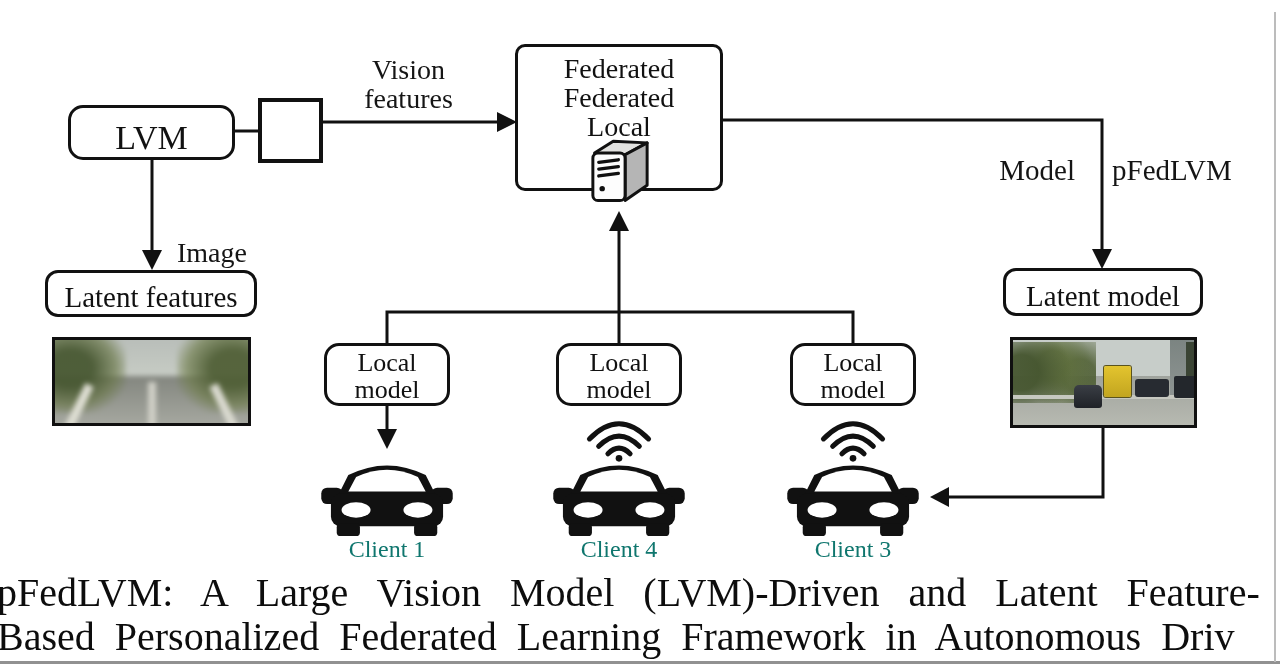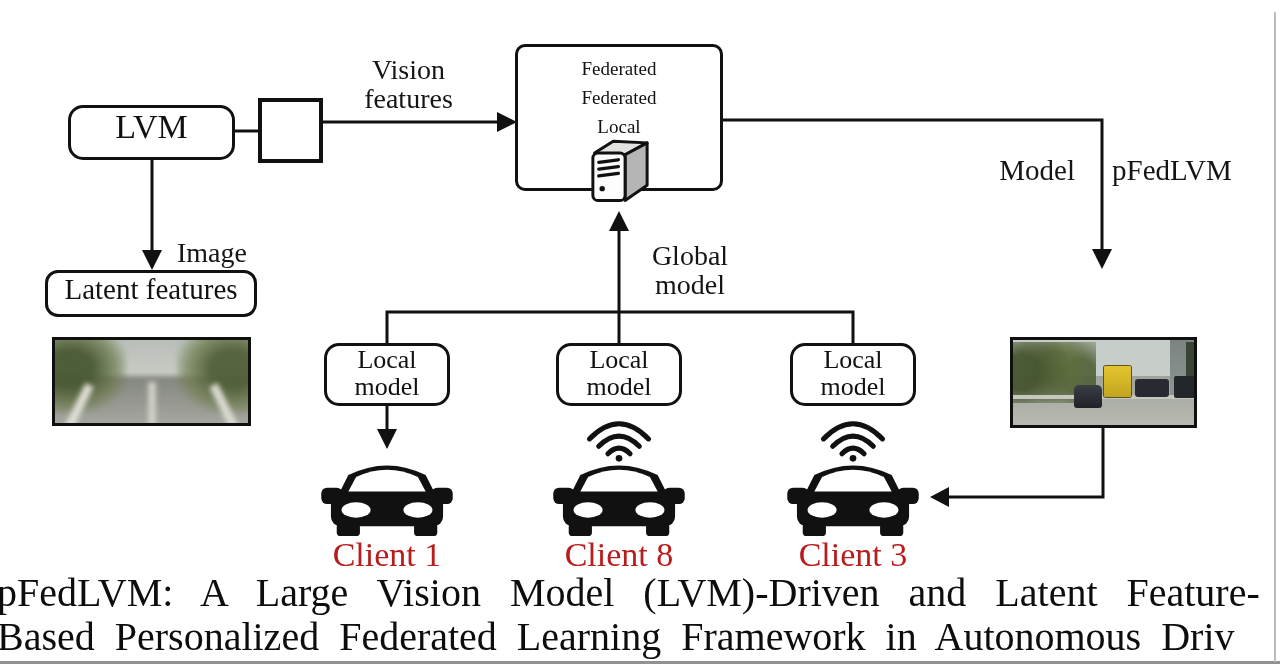--- a/index.html
+++ b/index.html
@@ -3,32 +3,32 @@
 <meta charset="utf-8">
 <style>
   html,body{margin:0;padding:0;background:#ffffff;}
   #canvas{
     position:relative;width:1280px;height:670px;background:#ffffff;
     font-family:"Liberation Serif","DejaVu Serif",serif;color:#111;
     overflow:hidden;
   }
   .node{
     position:absolute;background:#fff;border:3px solid #111;border-radius:15px;
-    display:flex;align-items:flex-start;justify-content:center;text-align:center;
+    display:flex;align-items:flex-end;justify-content:center;text-align:center;
     box-sizing:border-box;color:#111;
   }
   .node .ln{display:block;}
   .edge-label{position:absolute;color:#151515;line-height:1.02;}
   .center-text{text-align:center;}
   svg.overlay{position:absolute;left:0;top:0;pointer-events:none;}
   .imgbox{position:absolute;border:3px solid #101010;box-sizing:border-box;overflow:hidden;background:#a9ada6;}
   .blurwrap{position:absolute;left:-8px;top:-8px;right:-8px;bottom:-8px;}
   .layer{position:absolute;}
   .caption-line{position:absolute;white-space:nowrap;overflow:hidden;color:#0d0d0d;}
-  .client-label{position:absolute;text-align:center;font-size:34px;color:#b91c1c;}
+  .client-label{position:absolute;text-align:center;font-size:24px;color:#0f766e;}
   .caricon{position:absolute;}
   .wifiicon{position:absolute;}
   .rule{position:absolute;}
 </style>
 </head>
 <body>
 
 <div id="canvas">
 
   <svg class="overlay" width="1280" height="670" viewBox="0 0 1280 670">
@@ -51,21 +51,21 @@
       <polygon points="930,497 949,487 949,507"></polygon>
     </g>
   </svg>
 
   <div class="node" style="left:68px;top:105px;width:167px;height:55px;font-size:34px;">
     <span>LVM</span>
   </div>
 
   <div class="node" style="left:258px;top:98px;width:65px;height:65px;border-radius:0;border-width:4px;"></div>
 
-  <div class="node" style="left:515px;top:44px;width:208px;height:147px;border-radius:10px;font-size:19px;line-height:29px;align-items:flex-start;padding-top:7px;">
+  <div class="node" style="left:515px;top:44px;width:208px;height:147px;border-radius:10px;font-size:28px;line-height:29px;align-items:flex-start;padding-top:7px;">
     <span>
       <span class="ln">Federated</span>
       <span class="ln">Federated</span>
       <span class="ln">Local</span>
     </span>
   </div>
   <svg style="position:absolute;left:581px;top:132px;" width="78" height="76" viewBox="0 0 92 88">
     <g stroke="#111" stroke-width="3.5" stroke-linejoin="round">
       <polygon points="16,24 38,10 78,12 52,26" fill="#e2e2e0"></polygon>
       <polygon points="52,26 78,12 78,62 52,80" fill="#b5b5b5"></polygon>
@@ -87,20 +87,23 @@
       <div class="layer" style="left:0;top:0;right:0;height:50%;background:linear-gradient(#b6bbb7,#c9cec6);"></div>
       <div class="layer" style="left:0;top:44%;right:0;bottom:0;background:linear-gradient(#83867f,#aaaca4);"></div>
       <div class="layer" style="left:-8%;top:0;width:46%;height:82%;background:radial-gradient(ellipse at 42% 45%, rgba(72,88,50,0.95) 28%, rgba(104,118,70,0.65) 58%, rgba(150,158,130,0) 78%);"></div>
       <div class="layer" style="right:-8%;top:0;width:46%;height:82%;background:radial-gradient(ellipse at 58% 45%, rgba(80,95,54,0.95) 28%, rgba(110,124,74,0.65) 58%, rgba(150,158,130,0) 78%);"></div>
       <div class="layer" style="left:12%;bottom:-10%;width:4.5%;height:60%;background:#ddddd2;transform:rotate(26deg);"></div>
       <div class="layer" style="right:12%;bottom:-10%;width:4.5%;height:60%;background:#d9d9cf;transform:rotate(-26deg);"></div>
       <div class="layer" style="left:48.5%;top:50%;width:3.5%;height:58%;background:#cfcfc6;"></div>
     </div>
   </div>
 
+  <div class="node" style="left:1003px;top:268px;width:200px;height:48px;border-radius:13px;font-size:29px;">
+    <span>Latent model</span>
+  </div>
   <div class="imgbox" style="left:1010px;top:337px;width:187px;height:91px;background:#c3c8c4;">
     <div class="blurwrap" style="filter:blur(0.7px);">
       <div class="layer" style="left:0;top:0;right:0;height:46%;background:#c7cdc9;"></div>
       <div class="layer" style="left:0;top:44%;right:0;bottom:0;background:linear-gradient(#9fa39d,#bbbdb4);"></div>
       <div class="layer" style="left:0;top:10%;width:46%;height:60%;background:radial-gradient(circle at 18% 50%, rgba(70,86,48,0.95) 22%, rgba(0,0,0,0) 62%),radial-gradient(circle at 52% 38%, rgba(96,112,62,0.9) 24%, rgba(0,0,0,0) 66%),radial-gradient(circle at 82% 55%, rgba(80,96,54,0.9) 20%, rgba(0,0,0,0) 60%);"></div>
       <div class="layer" style="right:0;top:0;width:16%;height:62%;background:linear-gradient(#79827f,#8d9492);"></div>
       <div class="layer" style="right:1%;top:10%;width:7%;height:52%;background:#3a4434;"></div>
       <div class="layer" style="left:0;top:62%;right:0;height:4%;background:#c6c8c0;"></div>
       <div class="layer" style="left:50%;top:34%;width:14%;height:30%;background:linear-gradient(#e3c42f,#c2a51f);border-radius:2px;box-shadow:0 0 0 1px #5a531d;"></div>
       <div class="layer" style="left:35%;top:52%;width:14%;height:23%;background:linear-gradient(#3a3e45,#1f2227);border-radius:5px 5px 3px 3px;"></div>
@@ -127,24 +130,20 @@
       <span class="ln">Local</span>
       <span class="ln">model</span>
     </span>
   </div>
 
   <div class="edge-label center-text" style="left:336px;top:56px;width:145px;font-size:28px;">
     <span class="ln">Vision</span>
     <span class="ln">features</span>
   </div>
   <div class="edge-label" style="left:177px;top:199px;font-size:28px;margin-top:40px;">Image</div>
-  <div class="edge-label center-text" style="left:638px;top:241px;width:104px;font-size:28px;line-height:29px;">
-    <span class="ln">Global</span>
-    <span class="ln">model</span>
-  </div>
   <div class="edge-label" style="left:930px;top:156px;width:145px;font-size:29px;text-align:right;">Model</div>
   <div class="edge-label" style="left:1112px;top:156px;font-size:29px;">pFedLVM</div>
 
   <svg class="wifiicon" style="left:580px;top:414px;" width="78" height="48" viewBox="0 0 80 52">
     <g stroke="#111" stroke-width="5.5" fill="none" stroke-linecap="round">
       <path d="M8 27 Q40 -6 72 27"></path>
       <path d="M18 35 Q40 13 62 35"></path>
       <path d="M28 43 Q40 31 52 43"></path>
     </g>
     <circle cx="40" cy="48" r="3.6" fill="#111"></circle>
@@ -192,21 +191,21 @@
       <rect x="12" y="46" width="116" height="34" rx="10"></rect>
       <rect x="18" y="77" width="24" height="13" rx="4"></rect>
       <rect x="98" y="77" width="24" height="13" rx="4"></rect>
     </g>
     <path d="M38 29 Q70 14 102 29 L110 44 L30 44 Z" fill="#fff"></path>
     <ellipse cx="38" cy="63" rx="15" ry="8" fill="#fff"></ellipse>
     <ellipse cx="102" cy="63" rx="15" ry="8" fill="#fff"></ellipse>
   </svg>
 
   <div class="client-label" style="left:317px;top:536px;width:140px;">Client 1</div>
-  <div class="client-label" style="left:549px;top:536px;width:140px;">Client 8</div>
+  <div class="client-label" style="left:549px;top:536px;width:140px;">Client 4</div>
   <div class="client-label" style="left:783px;top:536px;width:140px;">Client 3</div>
 
   <div class="caption-line" style="left:-3px;top:569px;width:1286px;font-size:40px;word-spacing:19px;">pFedLVM: A Large Vision Model (LVM)-Driven and Latent Feature-</div>
   <div class="caption-line" style="left:-3px;top:613px;width:1286px;font-size:40px;word-spacing:10px;">Based Personalized Federated Learning Framework in Autonomous Driv</div>
 
   <div class="rule" style="left:0;top:661px;width:1280px;height:3px;background:#919191;"></div>
   <div class="rule" style="left:1274px;top:12px;width:2px;height:650px;background:#bcbcbc;"></div>
 
 </div>
 

